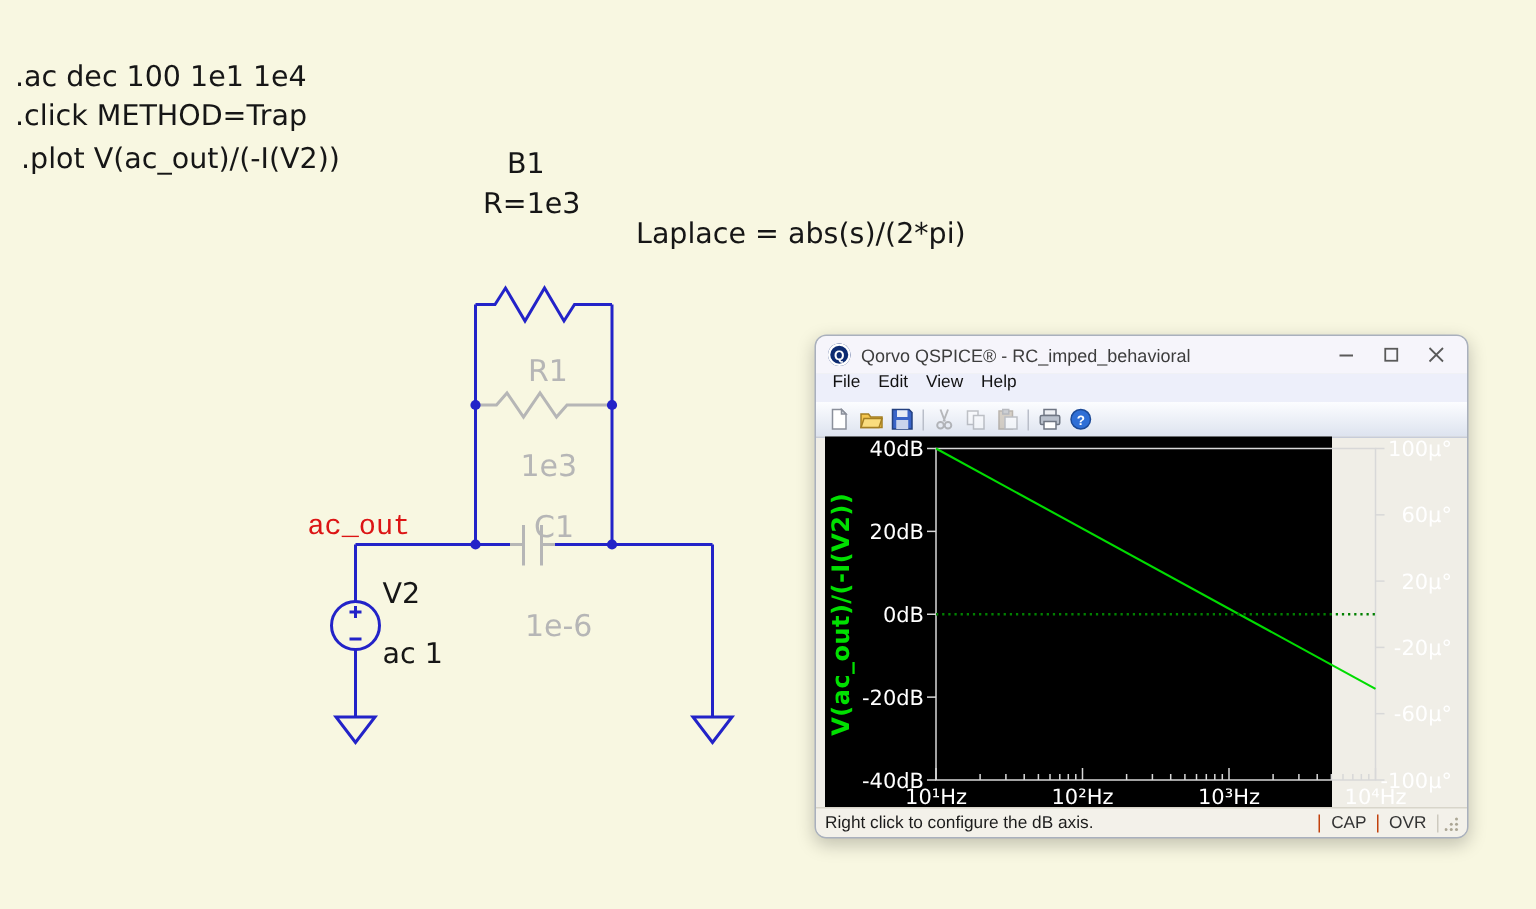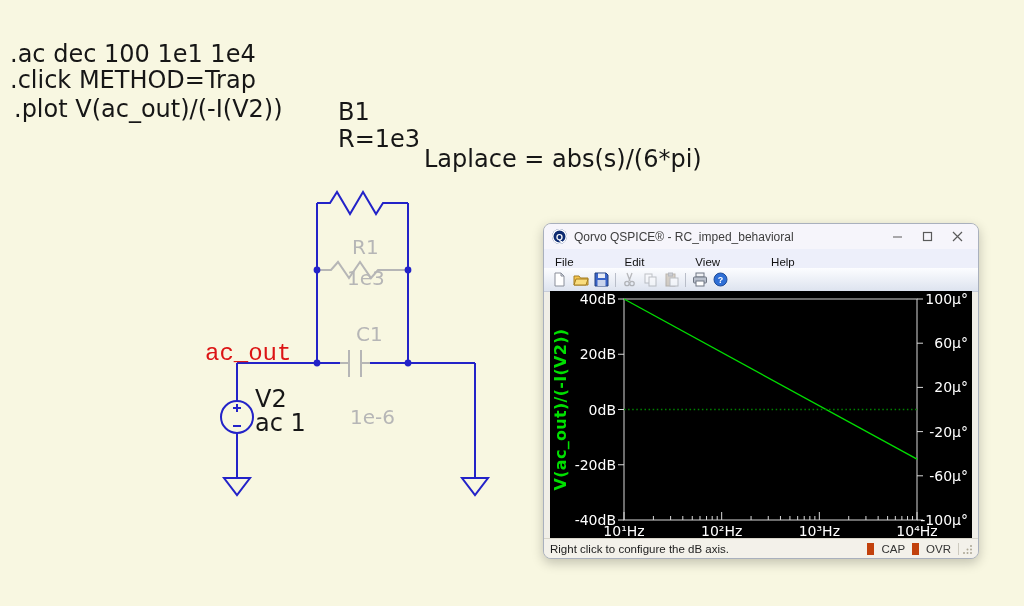--- a/index.html
+++ b/index.html
@@ -6,50 +6,50 @@
   body{
     width:1024px;height:606px;position:relative;overflow:hidden;
     background:var(--page-bg,#f8f7e1);
     font-family:"DejaVu Sans",sans-serif;
   }
   
   #schematic-svg{position:absolute;left:0;top:0;}
   .wire{stroke:var(--wire,#2323c8);stroke-width:2;fill:none;}
   .ghost{stroke:var(--ghost,#b6b6b6);stroke-width:2;fill:none;}
   .dot{fill:var(--wire,#2323c8);}
-  .sch-text{position:absolute;white-space:nowrap;font-size:24px;color:#161616;line-height:1.1;}
+  .sch-text{position:absolute;white-space:nowrap;font-size:19px;color:#161616;line-height:1.1;}
   .sch-ghost{color:var(--ghost,#b6b6b6);font-size:20px;margin-left:16px;}
   .sch-net{color:var(--net,#dc1414);font-family:Liberation Mono, monospace;}
   
   #plot-window{
     position:absolute;left:543px;top:223px;width:434px;height:334px;
     background:#f0eee7;border:1px solid #a9b0bd;border-radius:8px;
     box-shadow:0 4px 12px rgba(0,0,0,.22);overflow:hidden;
     font-family:"Liberation Sans",sans-serif;
   }
   .titlebar{height:25px;background:#f6f5fb;display:flex;align-items:center;padding:0 6px 0 8px;}
   .q-logo{width:15px;height:15px;border-radius:50%;background:#0d2b71;color:#fff;
     font-size:9px;font-weight:bold;display:flex;align-items:center;justify-content:center;
     box-shadow:inset 0 0 0 1.5px #fff;margin-right:7px;flex:0 0 auto;}
   .win-title{font-size:12px;color:#3d3d3d;white-space:nowrap;}
   .win-controls{margin-left:auto;display:flex;}
   .win-btn{width:30px;height:21px;display:flex;align-items:center;justify-content:center;background:transparent;border:0;padding:0;}
-  .menubar{height:19px;background:#edeffa;display:flex;align-items:flex-end;padding-left:5px;font-size:11.5px;color:#111;gap:39px;}
+  .menubar{height:19px;background:#edeffa;display:flex;align-items:flex-start;padding-left:5px;font-size:11.5px;color:#111;}
   .menu-item{padding:0 6px;}
   .toolbar{height:23px;background:linear-gradient(#fcfdff,#dde3ef);border-bottom:1px solid #c7ccd8;
     display:flex;align-items:center;padding-left:5px;}
   .tb-icon{width:17px;height:17px;margin:0 2px;display:flex;align-items:center;justify-content:center;}
   .tb-sep{width:1px;height:14px;background:#b9bec9;margin:0 3px;}
   .dim{opacity:.45;filter:grayscale(55%);}
-  .plot-panel{position:absolute;left:6px;top:67px;width:422px;height:247px;background:var(--plot-bg,#000);}
+  .plot-panel{position:absolute;left:6px;top:67px;width:338px;height:247px;background:var(--plot-bg,#000);}
   #plot-svg{font-family:"DejaVu Sans",sans-serif;}
   .statusbar{position:absolute;left:0;right:0;bottom:0;height:19px;background:#f3f1ea;
     border-top:1px solid #d8d5ca;display:flex;align-items:center;font-size:11.5px;color:#1c1c1c;padding:0 3px;}
   .status-msg{flex:1;padding-left:3px;white-space:nowrap;}
-  .status-ind{padding:0 7px;border-left:7px solid #c2410c;color:#333;}
+  .status-ind{padding:0 7px;border-left:1px solid #c2410c;color:#333;}
   .status-ind:last-of-type{border-right:1px solid #cdcabf;}
   .grip{margin:0 2px 0 4px;}
 </style>
 </head>
 <body>
 
 <svg id="schematic-svg" width="1024" height="606">
 
   <line class="wire" x1="317" y1="203" x2="317" y2="363"></line>
   <line class="wire" x1="408" y1="203" x2="408" y2="363"></line>
@@ -85,29 +85,29 @@
   <circle class="dot" cx="317" cy="270" r="3.4"></circle>
   <circle class="dot" cx="408" cy="270" r="3.4"></circle>
   <circle class="dot" cx="317" cy="363" r="3.4"></circle>
   <circle class="dot" cx="408" cy="363" r="3.4"></circle>
 </svg>
 
 <span class="sch-text" style="left:10px;top:41px">.ac dec 100 1e1 1e4</span>
 <span class="sch-text" style="left:10px;top:67px">.click METHOD=Trap</span>
 <span class="sch-text" style="left:14px;top:96px">.plot V(ac_out)/(-I(V2))</span>
 <span class="sch-text" style="left:338px;top:99px">B1</span>
-<span class="sch-text" style="left:338px;top:126px">R=1e3</span>
-<span class="sch-text" style="left:424px;top:146px">Laplace = abs(s)/(6*pi)</span>
+<span class="sch-text" style="left:322px;top:126px">R=1e3</span>
+<span class="sch-text" style="left:424px;top:146px">Laplace = abs(s)/(2*pi)</span>
 <span class="sch-text sch-ghost" style="left:336px;top:236px">R1</span>
-<span class="sch-text sch-ghost" style="left:331px;top:267px">1e3</span>
-<span class="sch-text sch-ghost" style="left:340px;top:323px">C1</span>
+<span class="sch-text sch-ghost" style="left:331px;top:299px">1e3</span>
+<span class="sch-text sch-ghost" style="left:340px;top:340px">C1</span>
 <span class="sch-text sch-ghost" style="left:334px;top:406px">1e-6</span>
 <span class="sch-text sch-net" style="left:205px;top:341px">ac_out</span>
 <span class="sch-text" style="left:255px;top:386px">V2</span>
-<span class="sch-text" style="left:255px;top:410px">ac 1</span>
+<span class="sch-text" style="left:255px;top:426px">ac 1</span>
 
 <div id="plot-window">
   <div class="titlebar">
     <div class="q-logo">Q</div>
     <span class="win-title">Qorvo QSPICE® - RC_imped_behavioral</span>
     <div class="win-controls">
       <button class="win-btn">
         <svg width="11" height="11">
             <line x1="1" y1="6" x2="10" y2="6" stroke="#5a5a5a" stroke-width="1.2"></line>
           </svg>

